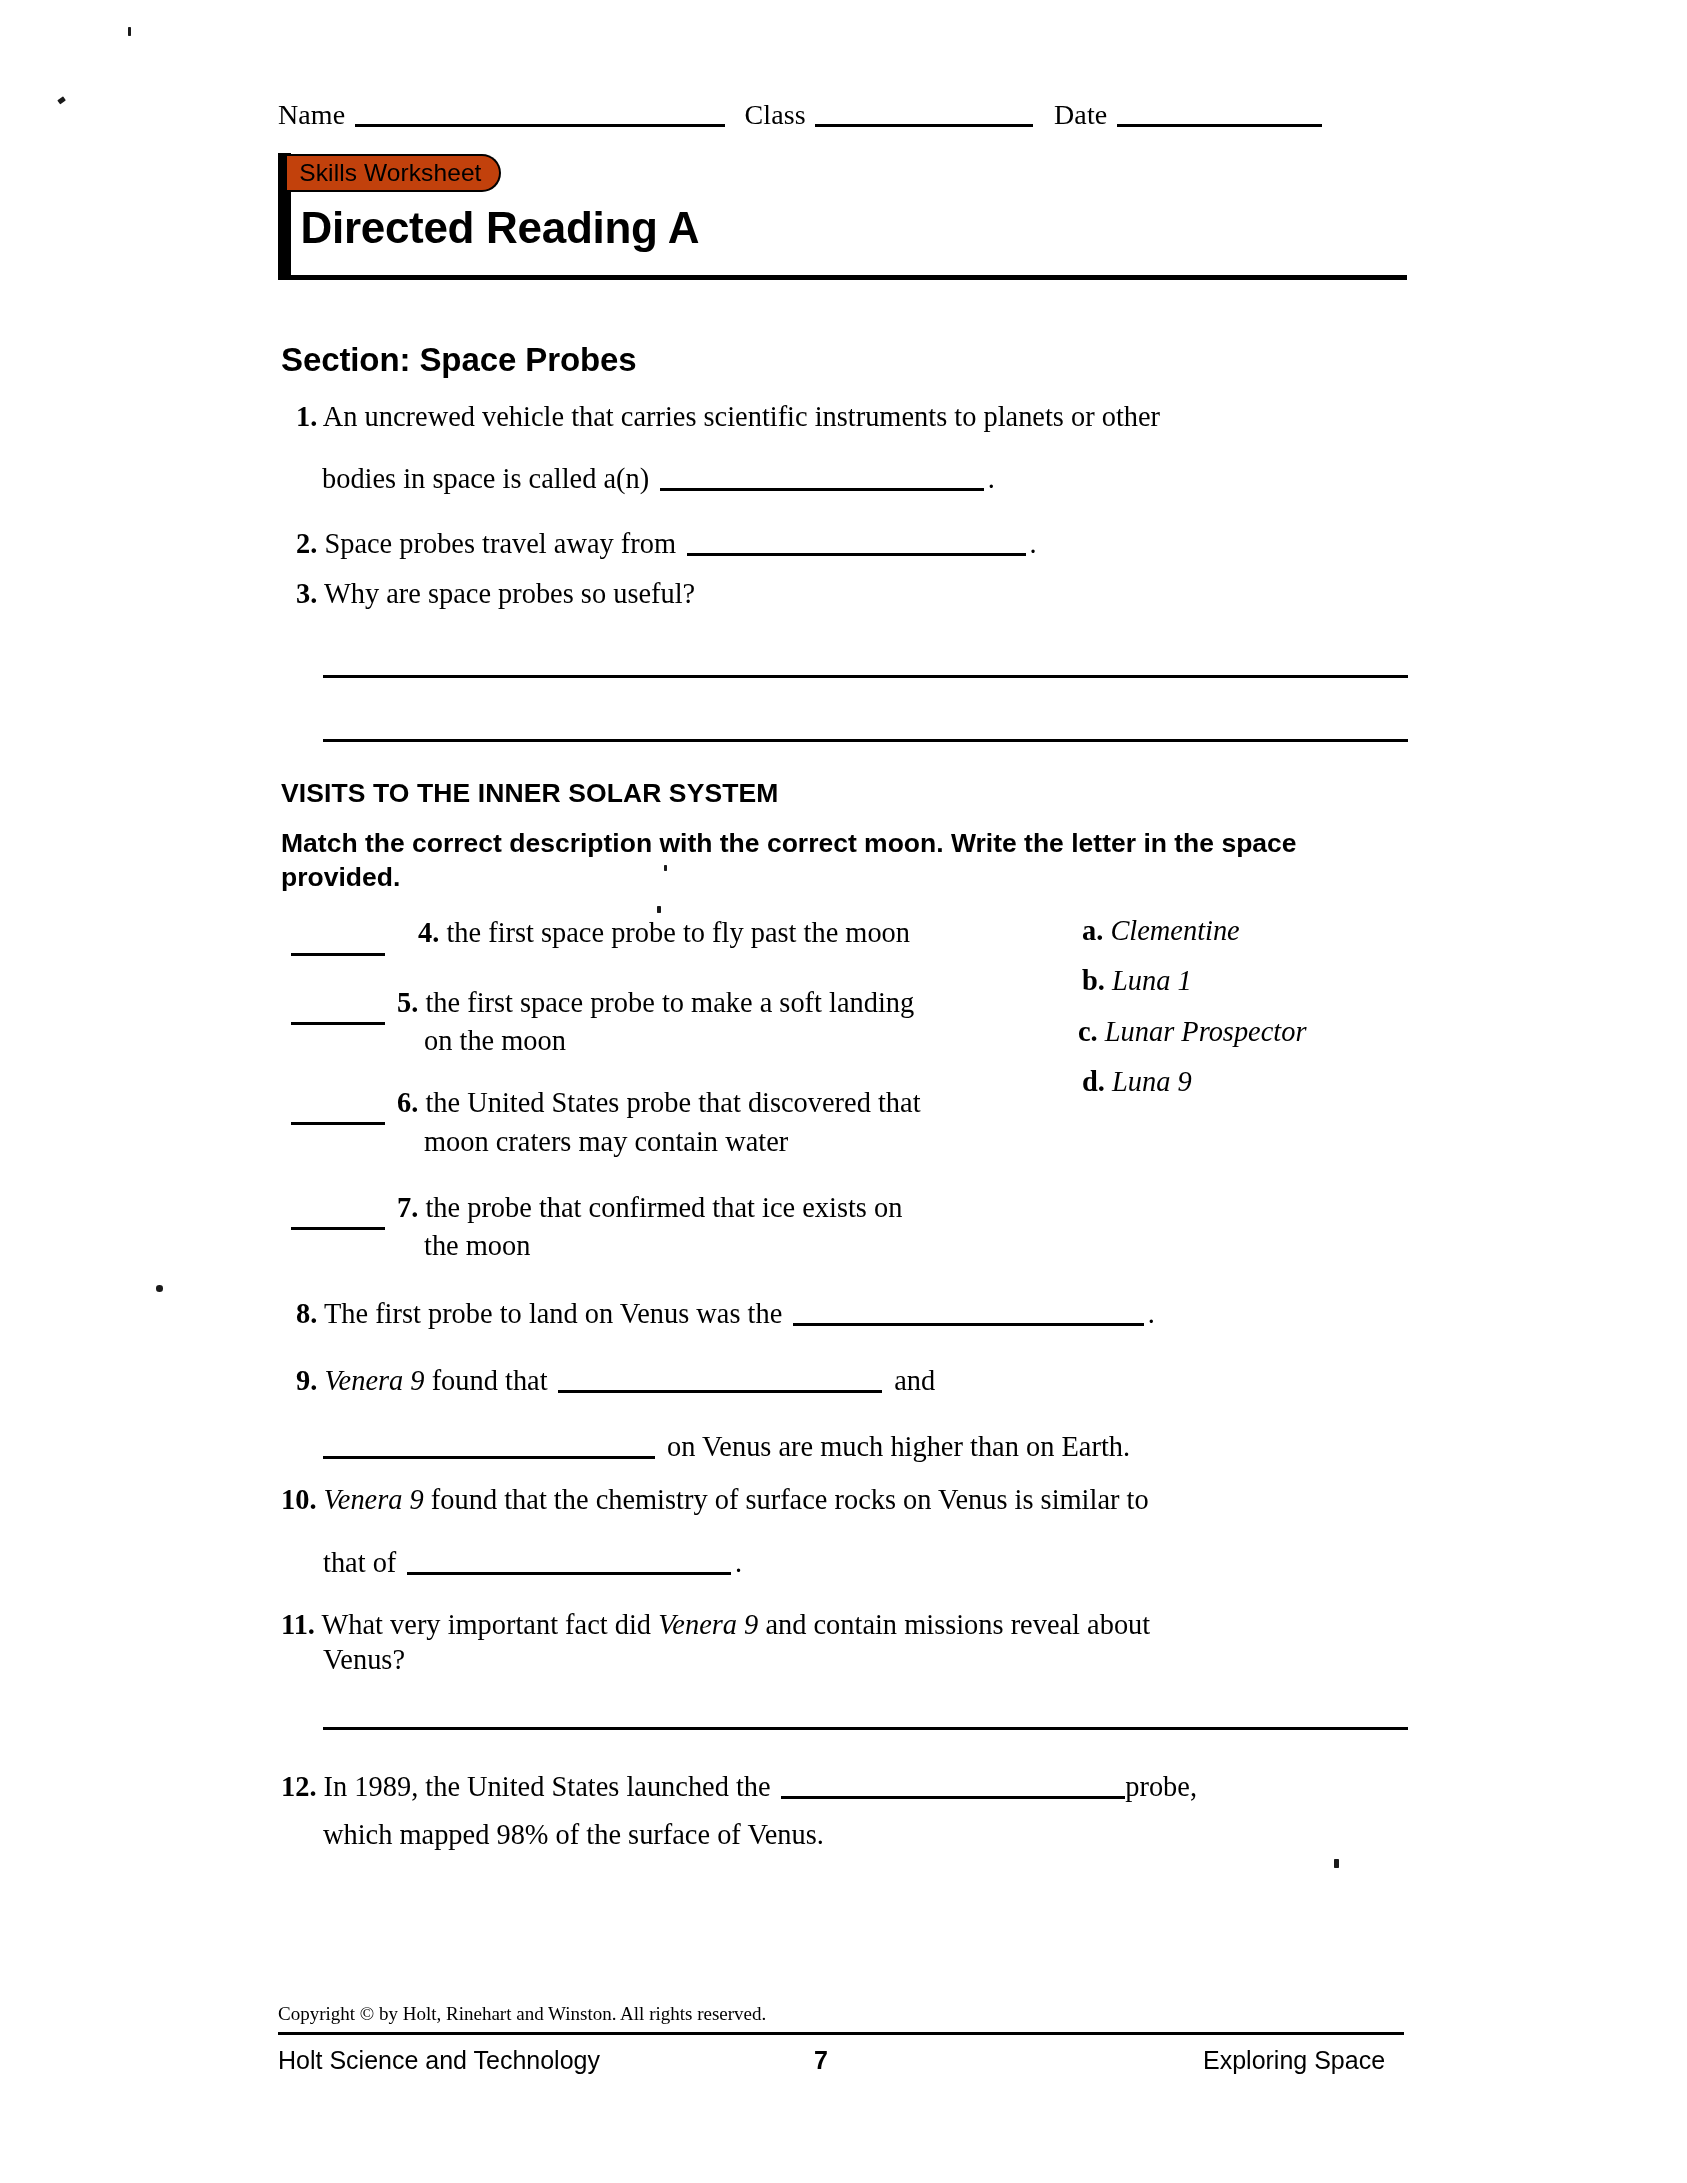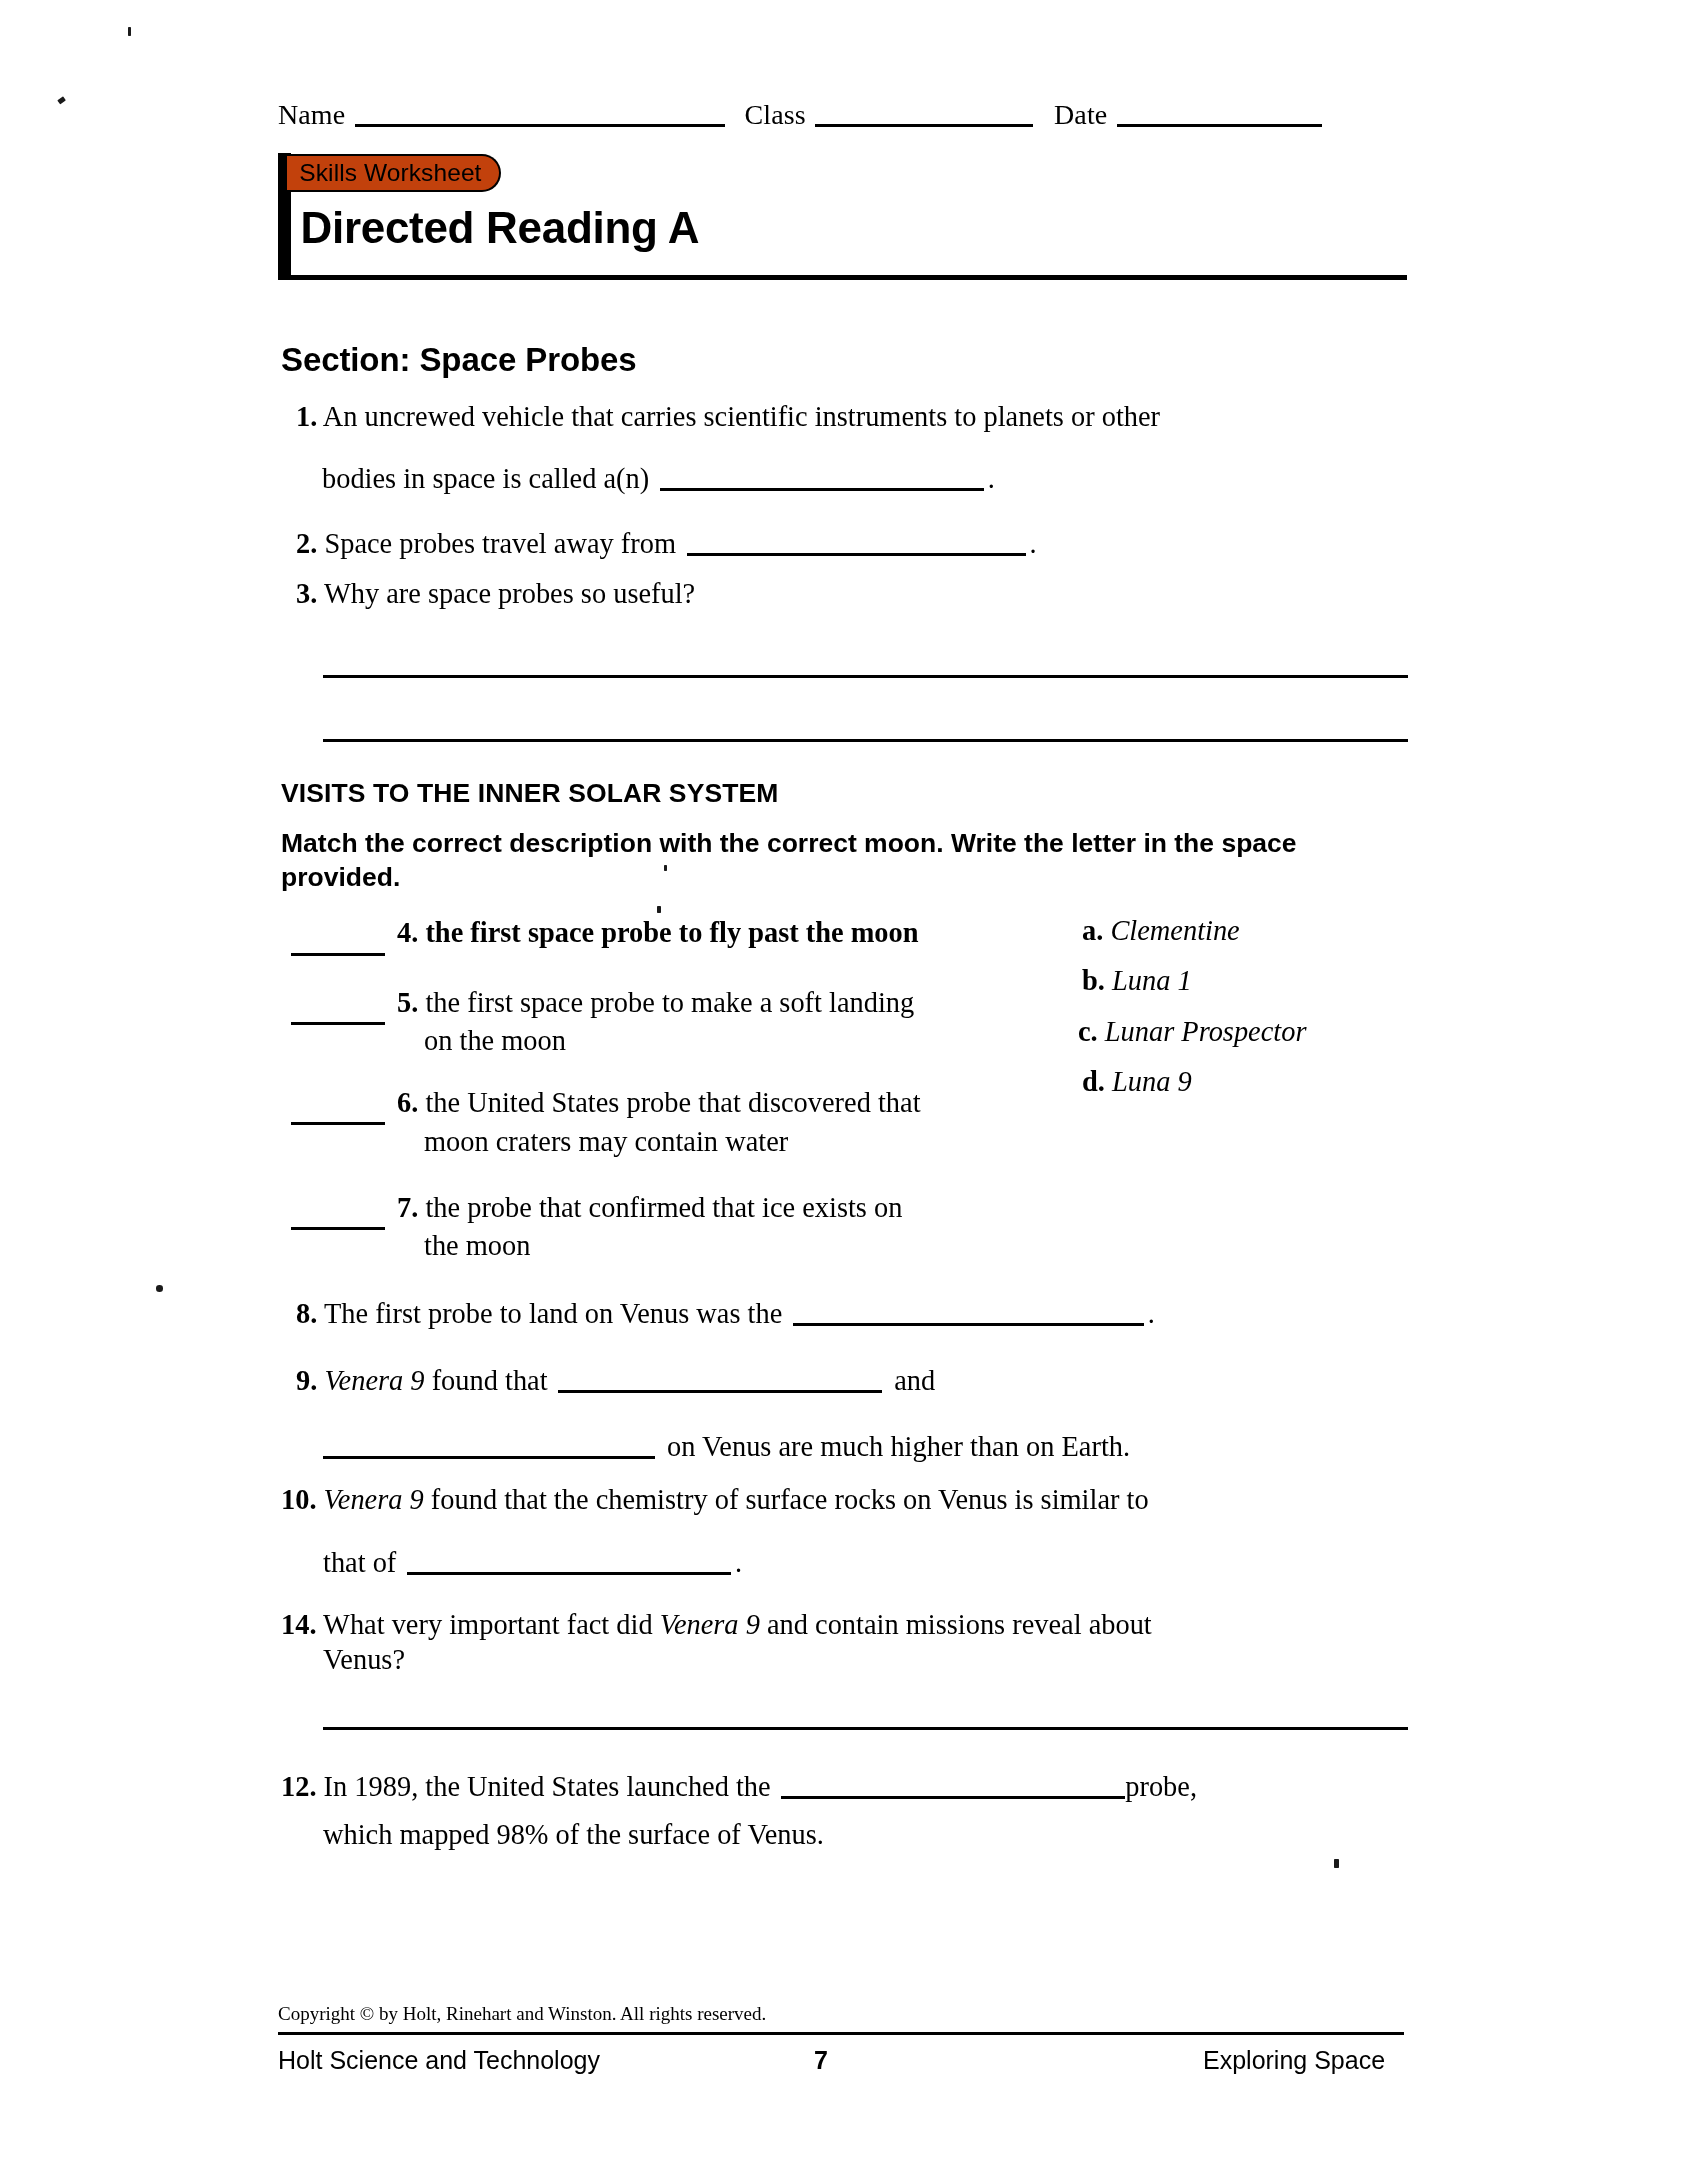--- a/index.html
+++ b/index.html
@@ -241,21 +241,21 @@
     <b>3.</b>
     <span>Why are space probes so useful?</span>
   </div>
   <div class="answer-rule" style="left:323px;top:675px;width:1085px;"></div>
   <div class="answer-rule" style="left:323px;top:739px;width:1085px;"></div>
 
   <div class="blockhead" style="left:281px;top:778px;">VISITS TO THE INNER SOLAR SYSTEM</div>
   <div class="blockinstr" style="left:281px;top:826px;">Match the correct description with the correct moon. Write the letter in the space provided.</div>
 
   <div class="match-blank" style="left:291px;top:953px;"></div>
-  <div class="match-item" style="left:397px;top:914px;font-weight:bold;">
+  <div class="match-item" style="left:418px;top:914px;">
     <b>4.</b>
     <span>the first space probe to fly past the moon</span>
   </div>
 
   <div class="match-blank" style="left:291px;top:1022px;"></div>
   <div class="match-item" style="left:397px;top:984px;">
     <b>5.</b>
     <span>the first space probe to make a soft landing</span>
   </div>
   <div class="match-item" style="left:424px;top:1022px;">on the moon</div>
@@ -308,21 +308,21 @@
   <div class="q" style="left:281px;top:1479px;">
     <b>10.</b>
     <i>Venera 9</i>
     <span>found that the chemistry of surface rocks on Venus is similar to</span>
   </div>
   <div class="q" style="left:323px;top:1542px;">
     <span>that of</span><span class="rule" style="width:324px;margin-left:10.6px;"></span><span style="margin-left:4px;">.</span>
   </div>
 
   <div class="q" style="left:281px;top:1604px;">
-    <b>14.</b>
+    <b>11.</b>
     <span>What very important fact did</span>
     <i>Venera 9</i>
     <span>and contain missions reveal about</span>
   </div>
   <div class="q" style="left:323px;top:1639px;">Venus?</div>
   <div class="answer-rule" style="left:323px;top:1727px;width:1085px;"></div>
 
   <div class="q" style="left:281px;top:1766px;">
     <b>12.</b>
     <span>In 1989, the United States launched the</span><span class="rule" style="width:344px;margin-left:10.6px;"></span><span style="margin-left:0;">probe,</span>

